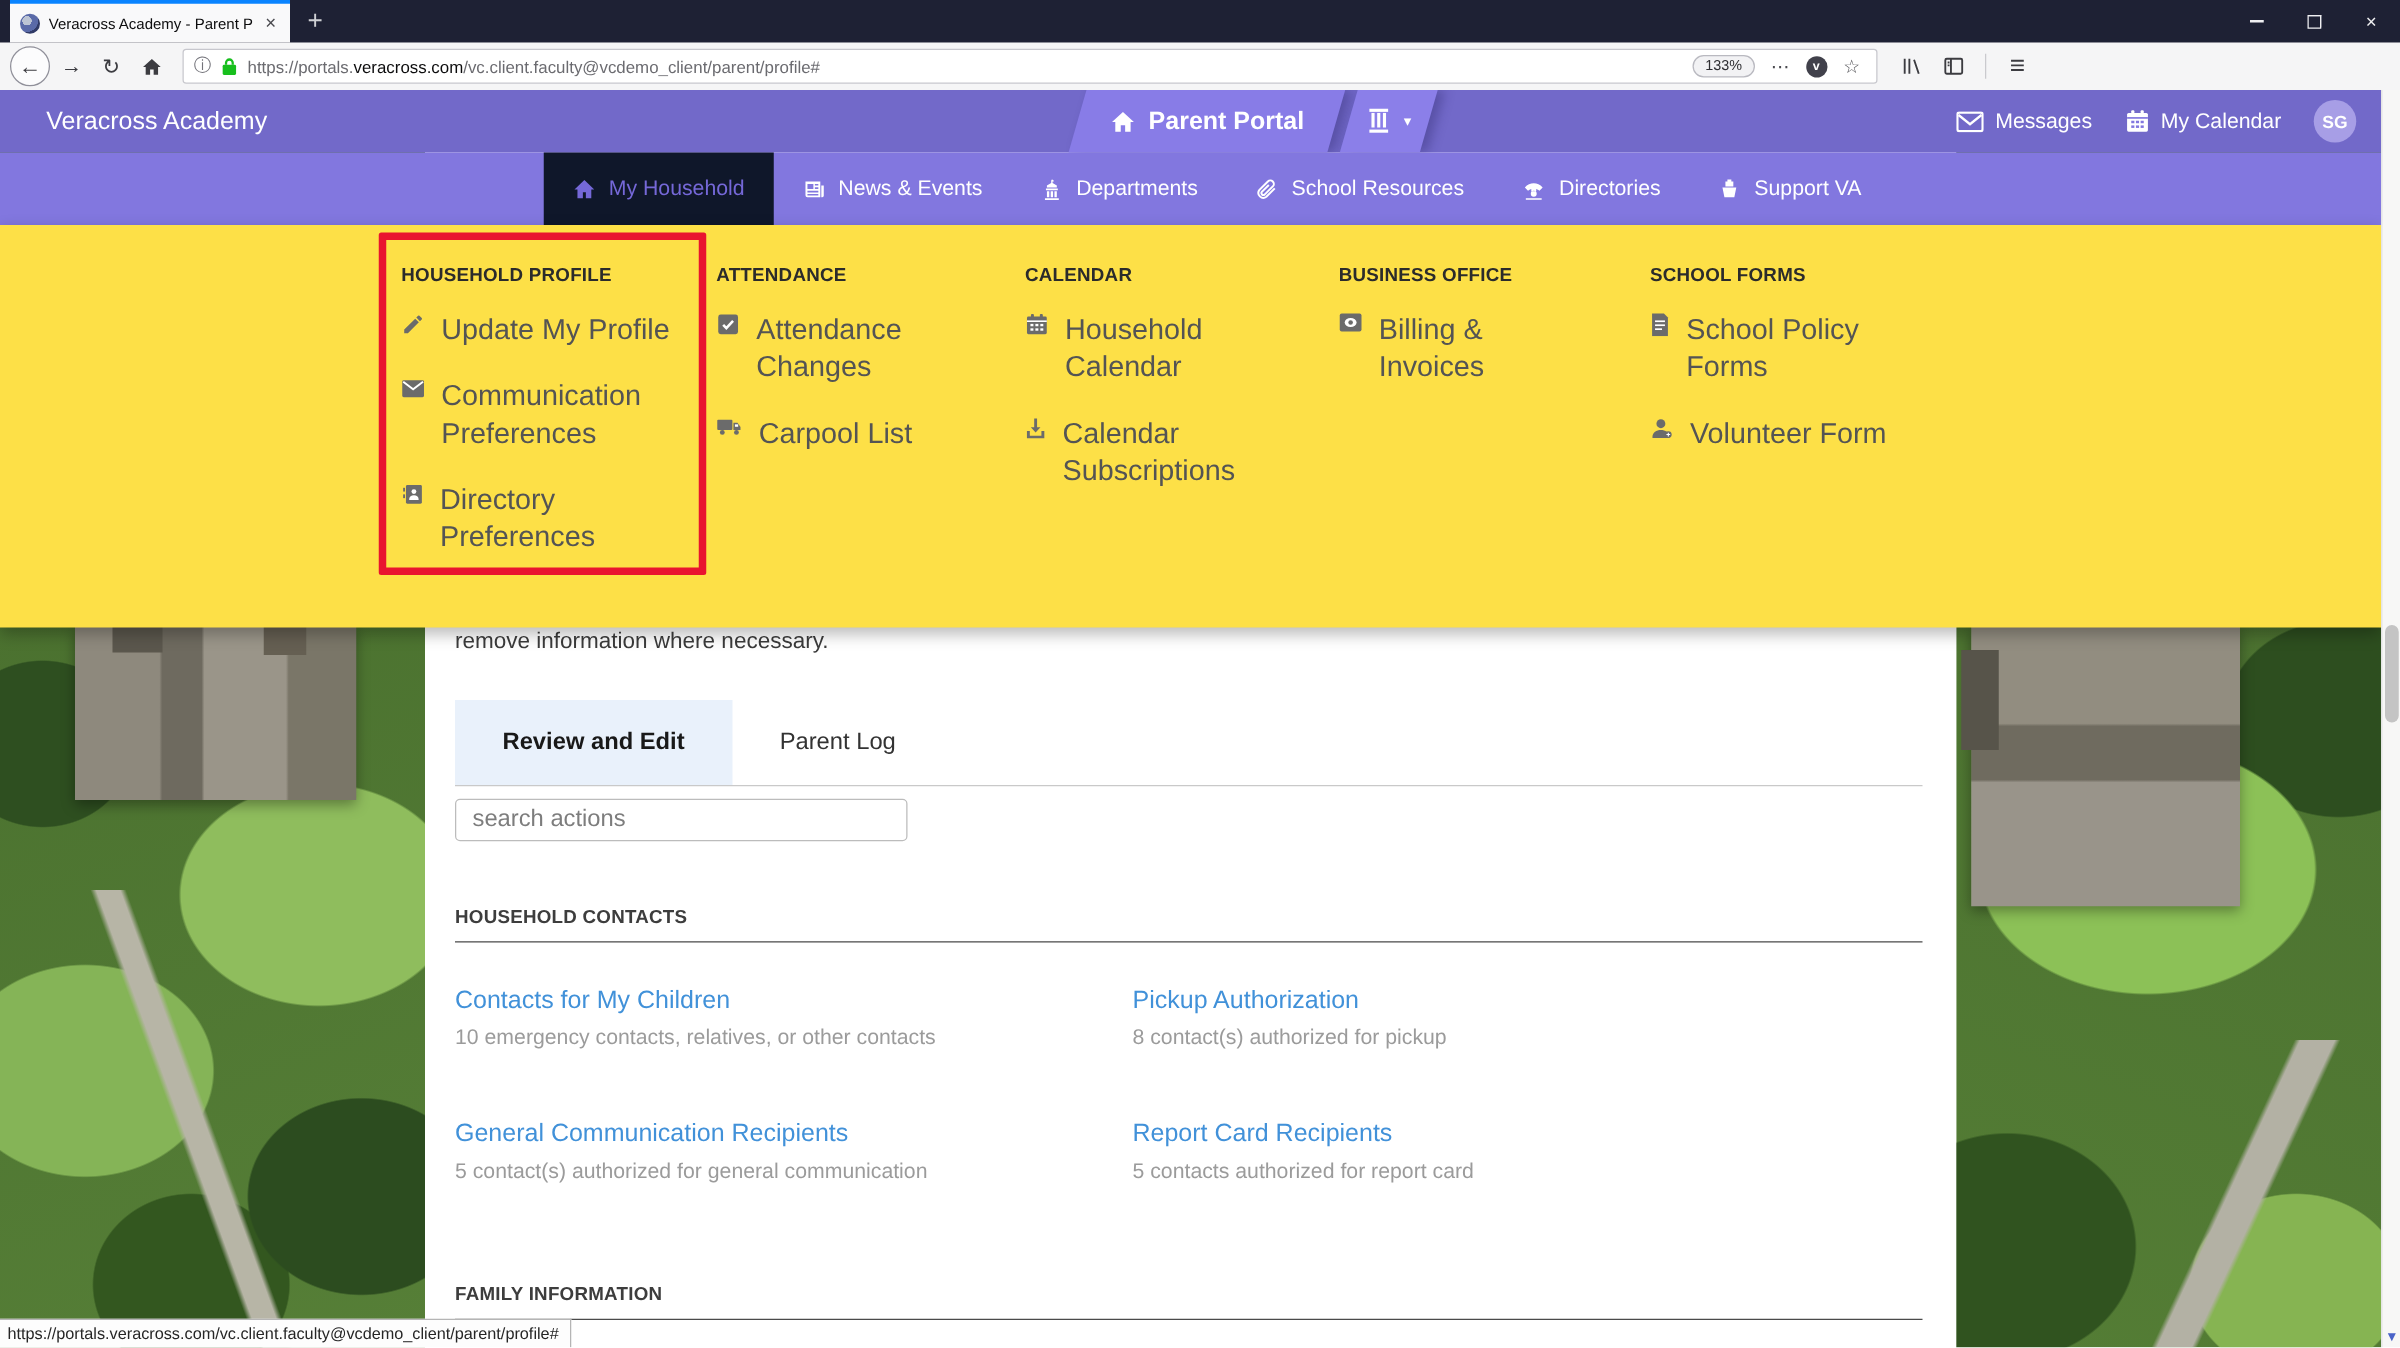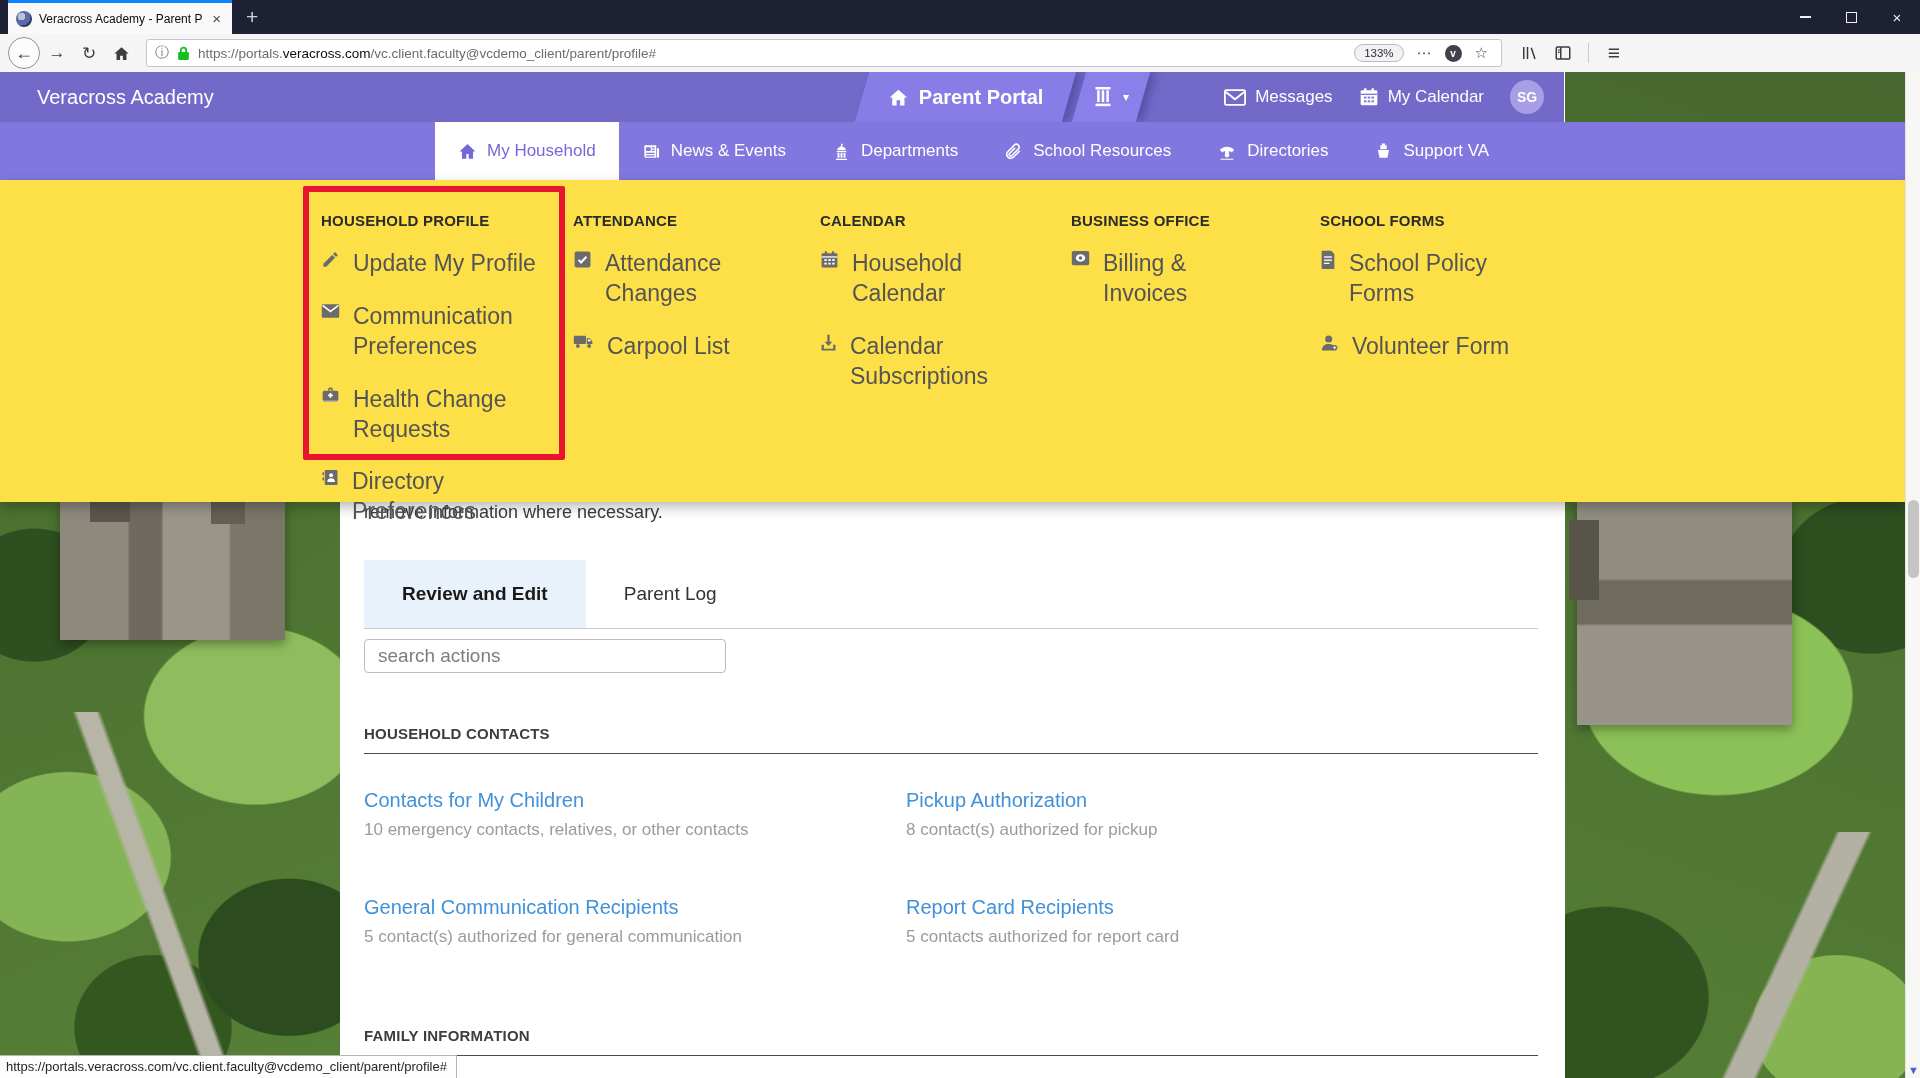--- a/index.html
+++ b/index.html
@@ -68,37 +68,37 @@
   .building-right { top:428px; left:12px; width:215px; height:225px;
     background:linear-gradient(180deg,#928d80 0 35%, #6f6b5f 36% 55%, #99948a 56%); }
   .building-right:before { content:""; position:absolute; top:20px; left:-8px; width:30px; height:80px; background:#57544a; }
 
   
   .scrollbar { position:absolute; right:0; top:0; bottom:0; width:15px; background:#f7f7f6; z-index:8; border-left:1px solid #e4e4e4; }
   .scroll-thumb { position:absolute; top:428px; left:2px; width:11px; height:78px; background:#c4c4c4; border-radius:6px; }
   .scroll-down { position:absolute; bottom:2px; left:0; width:15px; text-align:center; color:#4a63c8; font-size:11px; }
 
   
-  .site-header { position:absolute; top:0; left:0; width:1564px; height:50px; background:#7269c9; z-index:4; display:flex; align-items:center; }
+  .site-header { position:absolute; top:0; left:0; width:1905px; height:50px; background:#7269c9; z-index:4; display:flex; align-items:center; }
   .brand { position:absolute; left:37px; color:#fff; font-size:20px; }
   .banner-group { position:absolute; left:862px; top:0; height:50px; display:flex; }
   .banner { height:50px; background:#887ce7; transform:skewX(-16deg); display:flex; align-items:center; box-shadow:6px 0 8px rgba(40,35,100,.35); }
   .banner-main { padding:0 26px; }
   .banner-main .inner, .banner-logo .inner { transform:skewX(16deg); display:flex; align-items:center; gap:10px; color:#fff; }
   .banner-main .label { font-size:20px; font-weight:bold; }
   .banner-logo { margin-left:10px; padding:0 14px; background:#8b7fe9; }
   .hdr-right { position:absolute; right:20px; display:flex; align-items:center; gap:26px; color:#fff; }
   .hdr-item { display:flex; align-items:center; gap:9px; font-size:17px;text-align:right; }
   .avatar { width:34px; height:34px; border-radius:50%; background:#a79ee6; color:#fff; font-size:14px; font-weight:bold; display:flex; align-items:center; justify-content:center; }
 
   
   .site-nav { position:absolute; top:50px; left:0; width:1905px; height:58px; background:#8277df; z-index:4; }
   .nav-items { position:absolute; left:435px; top:0; height:58px; display:flex; }
   .nav-item { display:flex; align-items:center; gap:10px; padding:0 23px; color:#fff; font-size:17px; height:58px; }
-  .nav-item.active { background:#ffffff; color:#7568d8;text-align:center; }
+  .nav-item.active { background:#0f172a; color:#7568d8;text-align:center; }
   .nav-item svg { flex:0 0 auto; }
 
   
   .menu-panel { position:absolute; top:108px; left:0; width:1905px; height:322px; background:#fde047; z-index:5; box-shadow:0 5px 12px rgba(0,0,0,.28); }
   .menu-col { position:absolute; top:32px; }
   .menu-col .col-title { font-size:15px; font-weight:bold; color:#2b2b2b; letter-spacing:.2px; margin-bottom:20px; }
   .menu-item { display:flex; align-items:flex-start; gap:13px; margin-bottom:23px; color:#545454; font-size:23px; line-height:1.3; }
   .menu-item svg { flex:0 0 auto; margin-top:1px; color:#6b6b6b; }
   .col-1 { left:321px; width:225px; }
   .col-2 { left:573px; width:215px; }
@@ -298,29 +298,20 @@
               <path d="M3 17.3V21h3.7L17.8 9.9l-3.7-3.7L3 17.3zM20.7 7a1 1 0 0 0 0-1.4l-2.3-2.3a1 1 0 0 0-1.4 0l-1.8 1.8 3.7 3.7L20.7 7z"></path>
             </svg>
           <span>Update My Profile</span>
         </div>
         <div class="menu-item">
           <svg width="19" height="16" viewBox="0 0 24 19">
               <rect x="1" y="1" width="22" height="17" rx="1.5" fill="currentColor"></rect>
               <path d="M2 2.5l10 7.5 10-7.5" fill="none" stroke="#fff" stroke-width="2"></path>
             </svg>
           <span>Communication Preferences</span>
-        </div>
-        <div class="menu-item">
-          <svg width="19" height="18" viewBox="0 0 24 23" fill="currentColor">
-              <path d="M9 4a2 2 0 0 1 2-2h2a2 2 0 0 1 2 2v2h-2V4h-2v2H9V4z"></path>
-              <rect x="2" y="6" width="20" height="14" rx="2"></rect>
-              <path d="M12 9v6M9 12h6" stroke="#fff" stroke-width="2.2"></path>
-              <rect x="2" y="18.5" width="20" height="1.5" fill="#fff" opacity=".5"></rect>
-            </svg>
-          <span>Health Change Requests</span>
         </div>
         <div class="menu-item">
           <svg width="18" height="19" viewBox="0 0 24 24" fill="currentColor">
               <rect x="5" y="2" width="17" height="20" rx="1.5"></rect>
               <rect x="2" y="5" width="2" height="4"></rect>
               <rect x="2" y="12" width="2" height="4"></rect>
               <circle cx="13.5" cy="9" r="2.6" fill="#fff"></circle>
               <path d="M8.5 17c0-2.6 2.2-4 5-4s5 1.4 5 4v1h-10v-1z" fill="#fff"></path>
             </svg>
           <span>Directory Preferences</span>

